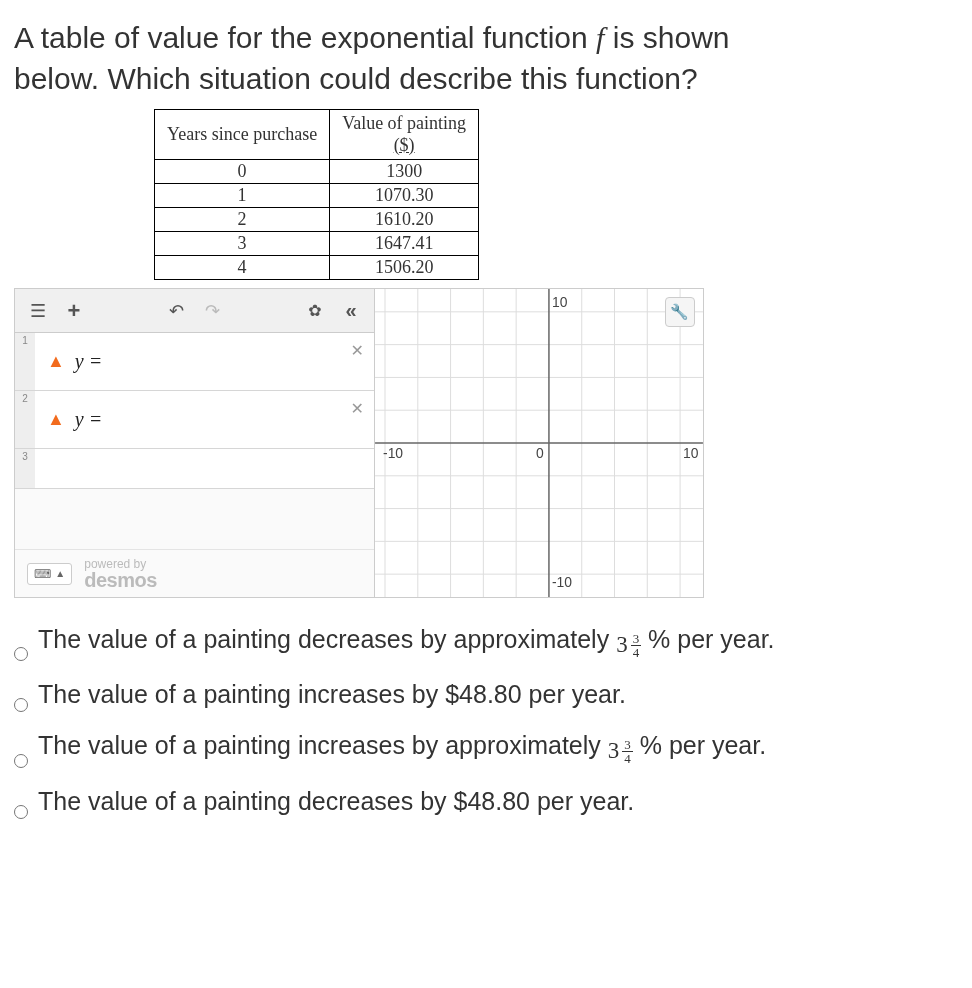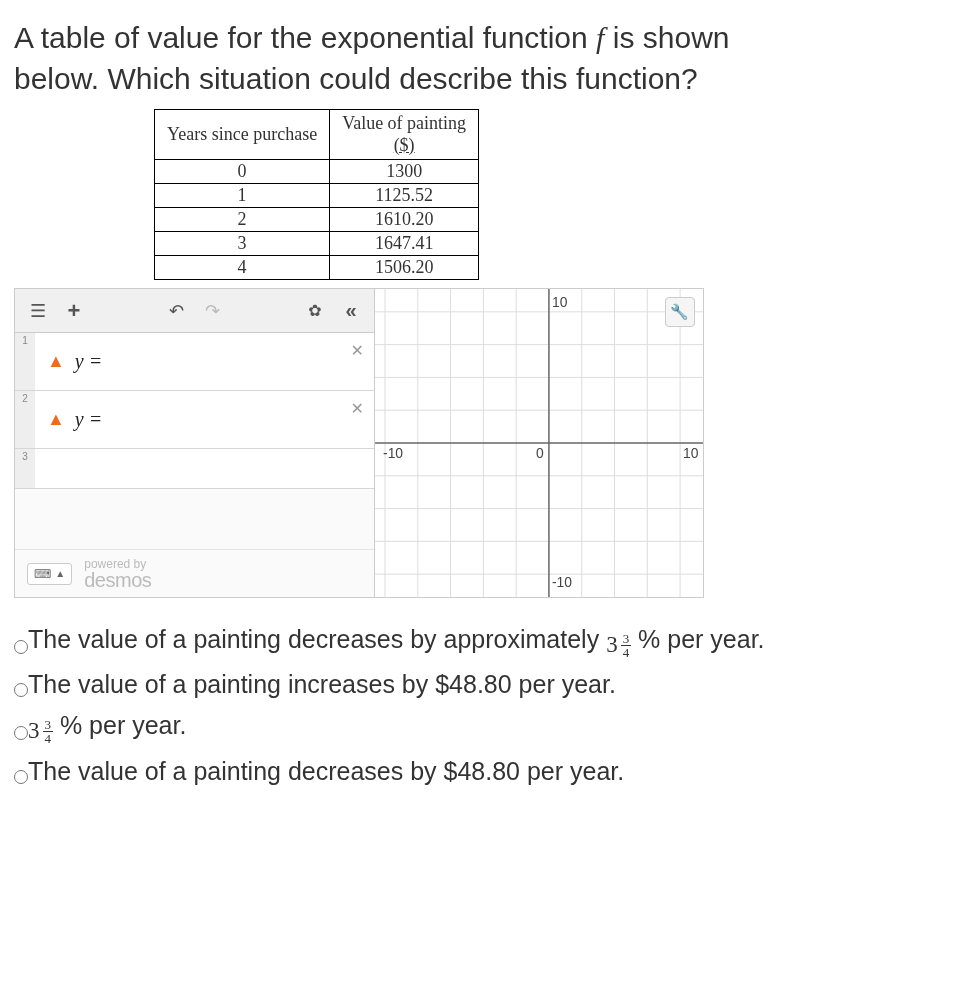--- a/index.html
+++ b/index.html
@@ -22,25 +22,25 @@
 .row{position:relative;height:58px;border-bottom:1px solid #d6d6d6;display:flex;align-items:center;padding-left:32px;background:#fff}
 .row .num{position:absolute;left:0;top:0;width:20px;height:100%;background:#eee;color:#888;font-size:10px;display:flex;justify-content:center;padding-top:2px}
 .row .warn{color:#f26b1d;font-size:18px;margin-right:10px}
 .row .expr{font-family:Georgia,serif;font-style:italic;font-size:20px;color:#222}
 .row .del{position:absolute;right:10px;top:8px;color:#999;font-size:16px;cursor:pointer}
 .row3{height:40px;border-bottom:1px solid #d6d6d6;background:#fff;position:relative}
 .row3 .num{position:absolute;left:0;top:0;width:20px;height:100%;background:#eee;color:#888;font-size:10px;display:flex;justify-content:center;padding-top:2px}
 .botbar{position:absolute;bottom:0;left:0;right:0;height:48px;display:flex;align-items:center;padding:0 12px;gap:12px;background:#fafafa;border-top:1px solid #e4e4e4}
 .kbbtn{border:1px solid #ccc;border-radius:3px;padding:3px 6px;font-size:12px;color:#666;display:flex;align-items:center;gap:4px;cursor:pointer;background:#fff}
 .powered{font-size:12px;color:#bbb;line-height:1}
-.powered .d{font-size:20px;color:#bbb;font-weight:400;letter-spacing:-0.5px}
+.powered .d{font-size:20px;color:#bbb;font-weight:700;letter-spacing:-0.5px}
 .grapharea{position:absolute;left:360px;right:0;top:0;bottom:0;background:#fff}
 .wrench{position:absolute;right:8px;top:8px;width:30px;height:30px;border:1px solid #ccc;border-radius:4px;display:flex;align-items:center;justify-content:center;color:#666;font-size:15px;background:#f5f5f5;cursor:pointer}
 .options{margin-top:24px}
-.opt{display:flex;align-items:center;margin:6px 0;font-size:25px;line-height:1.4}
+.opt{display:flex;align-items:flex-end;gap:10px;margin:16px 0;font-size:25px;line-height:1.4}
 .opt input{margin-top:11px;width:14px;height:14px;flex-shrink:0}
 .opt .txt{flex:1}
 .mfrac{display:inline-flex;align-items:center;font-family:Georgia,serif;vertical-align:-4px}
 .mfrac .whole{font-size:23px;margin-right:3px}
 .mfrac .frac{display:inline-flex;flex-direction:column;align-items:center;font-size:13px;line-height:1}
 .mfrac .frac .n{border-bottom:1px solid #333;padding:0 2px}
 .mfrac .frac .d{padding:0 2px}
 svg.grid{width:100%;height:100%}
 </style>
 </head>
@@ -57,21 +57,21 @@
         <tr>
       <th><span>Years since purchase</span></th>
       <th><span>Value of painting</span><br><span style="text-decoration:underline">($)</span></th>
     </tr>
     <tr>
           <td>0</td>
           <td>1300</td>
         </tr>
     <tr>
           <td>1</td>
-          <td>1125.52</td>
+          <td>1070.30</td>
         </tr>
     <tr>
           <td>2</td>
           <td>1610.20</td>
         </tr>
     <tr>
           <td>3</td>
           <td>1647.41</td>
         </tr>
     <tr>
@@ -167,21 +167,21 @@
         </span><span> % per year.</span>
     </span>
   </label>
   <label class="opt">
     <input type="radio" name="ans" style="">
     <span class="txt">The value of a painting increases by $48.80 per year.</span>
   </label>
   <label class="opt">
     <input type="radio" name="ans" style="">
     <span class="txt">
-      <span class="mfrac">
+      <span>The value of a painting increases by approximately </span><span class="mfrac">
           <span class="whole">3</span>
           <span class="frac">
             <span class="n">3</span>
             <span class="d">4</span>
           </span>
         </span><span> % per year.</span>
     </span>
   </label>
   <label class="opt">
     <input type="radio" name="ans" style="">

